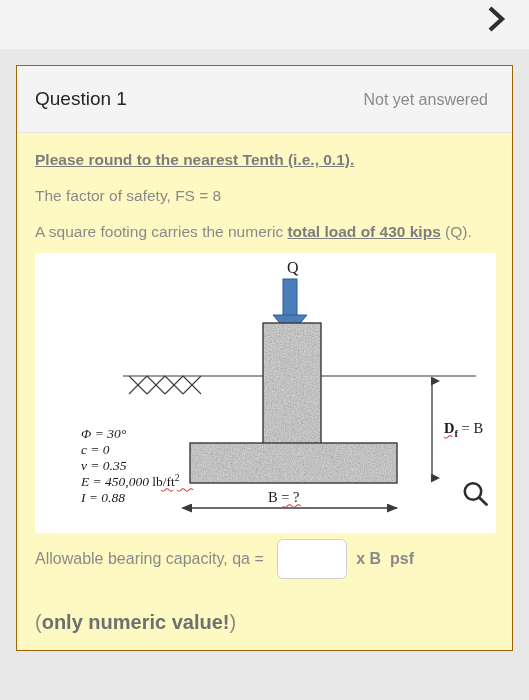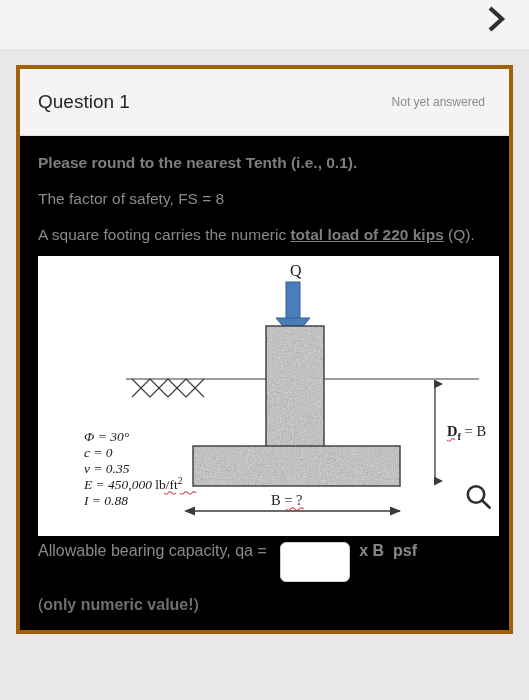--- a/index.html
+++ b/index.html
@@ -36,61 +36,62 @@
     cursor: pointer;
   }
   .next-chevron svg { display:block; }
 
   
   .qcard {
     position: absolute;
     left: 16px;
     top: 65px;
     width: 497px;
-    background: #000000;
-    border: 4px solid #a16207;
+    background: #fef9c3;
+    border: 1px solid #a16207;
     box-sizing: border-box;
   }
   .qheader {
     background: #f4f4f4;
     border-bottom: 1px solid #e3e3e3;
     height: 67px;
     display: flex;
     align-items: center;
     padding: 0 18px;
     box-sizing: border-box;
   }
   .qnumber {
     font-size: 19px;
     color: #262626;
     flex: 0 0 auto;
   }
   .qstate {
     margin-left: auto;
     text-align: center;
     color: #8a8a8a;
-    font-size: 12px;
+    font-size: 16px;
     line-height: 23px;
     padding-right: 6px;
   }
 
   .qbody {
     padding: 12px 18px 16px 18px;
     box-sizing: border-box;
   }
 
   .qtext p {
     margin: 0 0 6px 0;
     color: #8a8a8a;
     font-size: 15.5px;
     line-height: 30px;
   }
   .qtext p.bold {
     font-weight: bold;
     color: #7d7d7d;
+    text-decoration: underline;
   }
   .qtext .uline {
     font-weight: bold;
     text-decoration: underline;
     color: #7d7d7d;
   }
 
   
   .figure {
     position: relative;
@@ -106,21 +107,21 @@
     left: 424px;
     top: 225px;
     width: 34px;
     height: 34px;
     cursor: pointer;
   }
 
   
   .answer-row {
     display: flex;
-    align-items: flex-start;
+    align-items: center;
     color: #8a8a8a;
     font-size: 16px;
     margin-top: 6px;
   }
   .answer-label { white-space: pre; }
   .answer-input {
     width: 70px;
     height: 40px;
     border: 1px solid #d0d0d0;
     border-radius: 6px;
@@ -128,23 +129,23 @@
     margin: 0 9px;
     font-size: 15px;
     font-family: "Liberation Sans", sans-serif;
     box-sizing: border-box;
     color: #555;
     padding: 0 8px;
     outline: none;
   }
   .answer-unit { white-space: pre; font-weight: bold; }
   .answer-note {
-    margin-top: 14px;
-    color: #8a8a8a;
-    font-size: 16px;
+    margin-top: 32px;
+    color: #8a8a8a;
+    font-size: 20px;
   }
   .answer-note b { color: #6f6f6f; }
 </style>
 </head>
 <body>
 
 <div class="topbar">
   <div class="next-chevron">
     <svg width="22" height="30" viewBox="0 0 22 30">
       <polyline points="5,4 17,15 5,26" fill="none" stroke="#2f2f2f" stroke-width="4.2" stroke-linecap="butt" stroke-linejoin="miter"></polyline>
@@ -159,21 +160,21 @@
     <div class="qstate">
       <div>Not yet answered</div>
     </div>
   </div>
 
   <div class="qbody">
 
     <div class="qtext">
       <p class="bold">Please round to the nearest Tenth (i.e., 0.1).</p>
       <p>The factor of safety, FS = 8</p>
-      <p><span>A square footing carries the numeric </span><span class="uline">total load of 220 kips</span><span> (Q).</span></p>
+      <p><span>A square footing carries the numeric </span><span class="uline">total load of 430 kips</span><span> (Q).</span></p>
     </div>
 
     <div class="figure">
       <svg width="461" height="280" viewBox="0 0 461 280">
         <defs>
           <filter id="grain" x="0" y="0" width="100%" height="100%">
             <feTurbulence type="fractalNoise" baseFrequency="0.85" numOctaves="4" seed="7" result="n"></feTurbulence>
             <feColorMatrix in="n" type="matrix" values="0 0 0 0 0.72  0 0 0 0 0.72  0 0 0 0 0.72  0 0 0 0 1" result="gray"></feColorMatrix>
             <feComponentTransfer in="n" result="bw">
               <feFuncR type="linear" slope="1.25" intercept="-0.05"></feFuncR>

